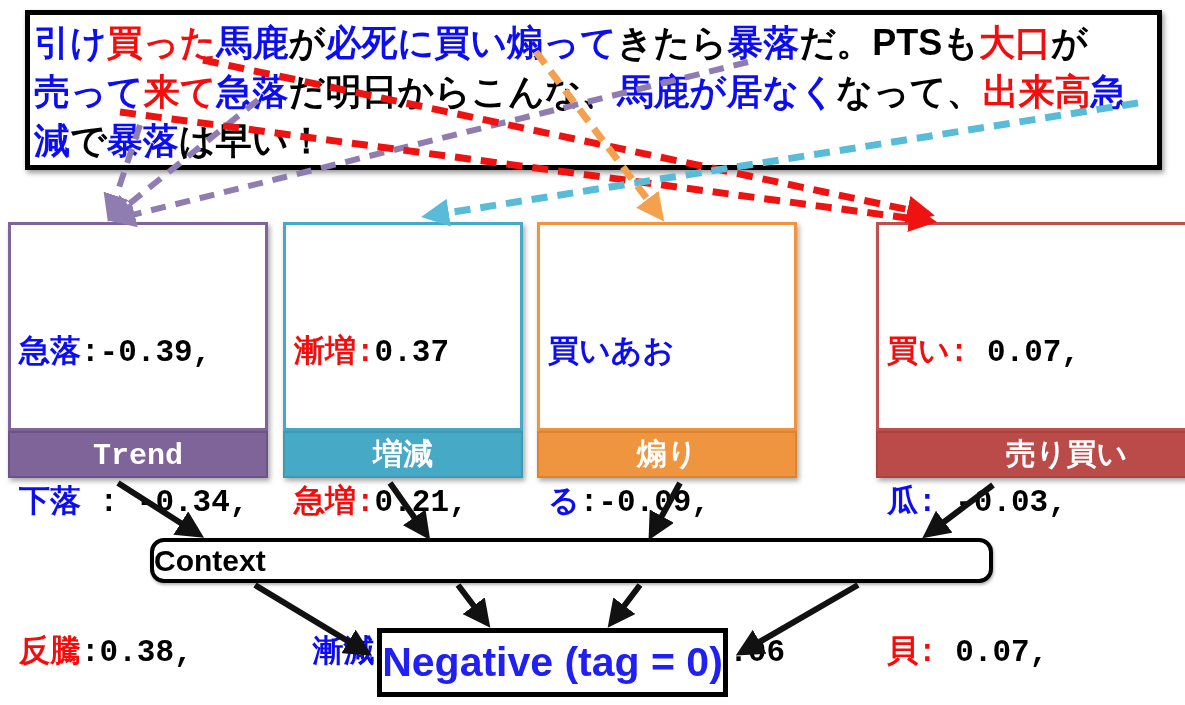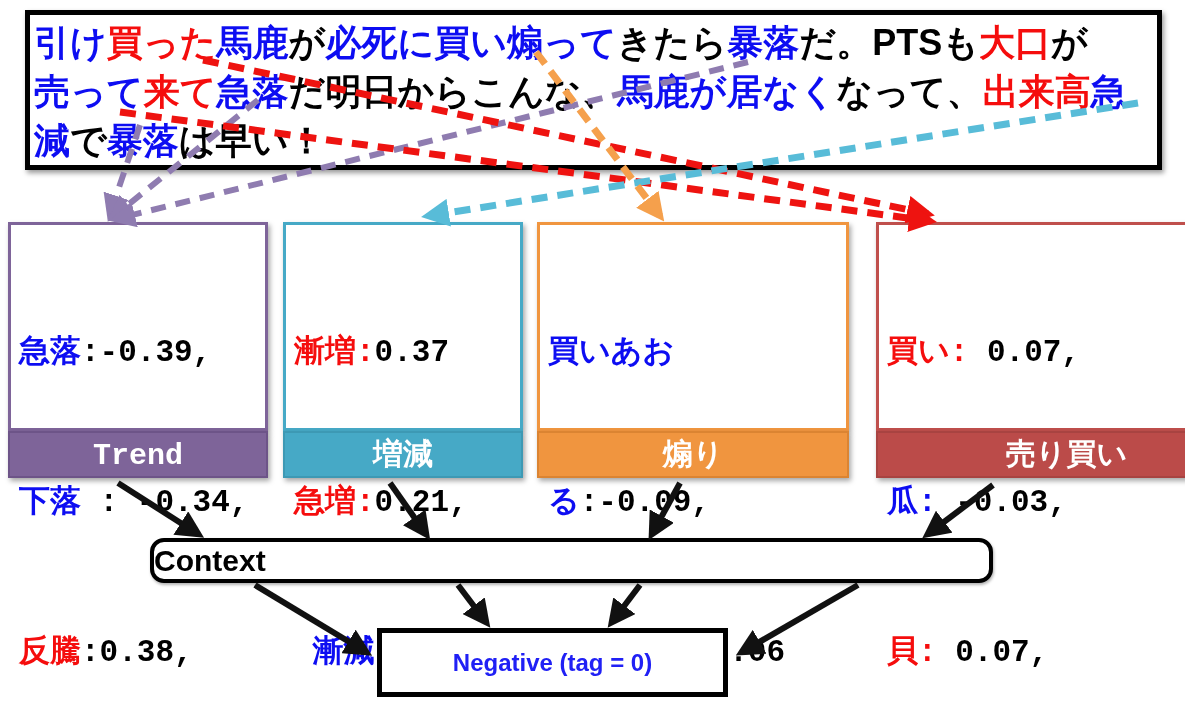--- a/index.html
+++ b/index.html
@@ -24,34 +24,34 @@
   .cat .head{position:absolute;left:0;bottom:0;right:0;height:47px;line-height:47px;
              text-align:center;color:#fff;font-size:30px;font-weight:bold;
              border:2px solid;box-sizing:border-box;
              box-shadow:2px 3px 5px rgba(0,0,0,.35);}
   #cat-trend{left:8px;width:260px;}
   #cat-trend .body{border-color:#7e6499;}
   #cat-trend .head{background:#7e6499;border-color:#6d5488;}
   #cat-zougen{left:283px;width:240px;}
   #cat-zougen .body{border-color:#46a9c6;}
   #cat-zougen .head{background:#46a9c6;border-color:#3d99b4;}
-  #cat-aori{left:537px;width:312px;}
+  #cat-aori{left:537px;width:260px;}
   #cat-aori .body{border-color:#f0953f;}
   #cat-aori .head{background:#f0953f;border-color:#db8432;}
   #cat-uri{left:860px;width:381px;margin-left:16px;}
   #cat-uri .body{border-color:#bf4f4c;}
   #cat-uri .head{background:#bb4b49;border-color:#a84341;}
   
   .context{position:absolute;left:150px;top:538px;width:843px;height:45px;
            background:#fff;border:4px solid #000;border-radius:14px;box-sizing:border-box;
            line-height:37px;font-size:30px;font-weight:600;color:#000;
            box-shadow:1px 2px 3px rgba(0,0,0,.3);}
   .negbox{position:absolute;left:377px;top:628px;width:351px;height:69px;
           background:#fff;border:5px solid #000;box-sizing:border-box;
-          text-align:center;line-height:59px;font-size:24px;font-weight:bold;color:#2020f5;}
+          text-align:center;line-height:59px;font-size:41px;font-weight:bold;color:#2020f5;}
   
   #overlay{position:absolute;left:0;top:0;width:1185px;height:705px;pointer-events:none;}
   .dash-purple{stroke:#8f7cb0;stroke-width:6;stroke-dasharray:15 10;fill:none;}
   .dash-red{stroke:#ee1310;stroke-width:7;stroke-dasharray:16 10;fill:none;}
   .dash-teal{stroke:#58bcd8;stroke-width:7;stroke-dasharray:16 10;fill:none;}
   .dash-orange{stroke:#f5a04c;stroke-width:7;stroke-dasharray:15 9;fill:none;}
   .solid-black{stroke:#111;stroke-width:6;fill:none;}
 </style>
 </head>
 <body>

